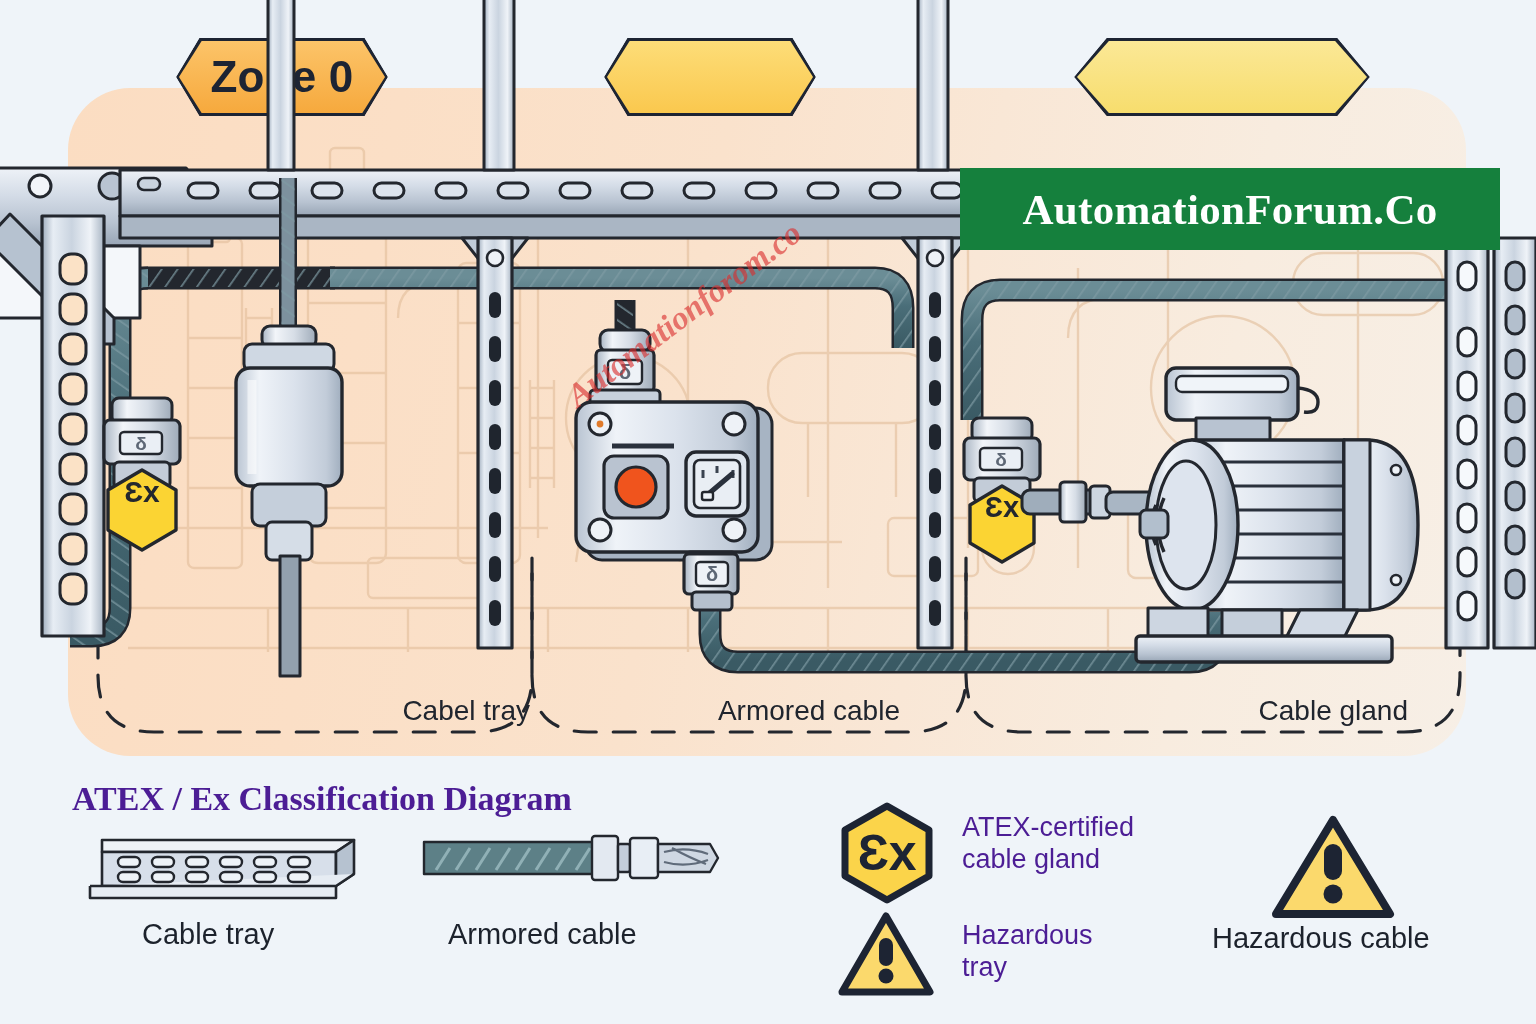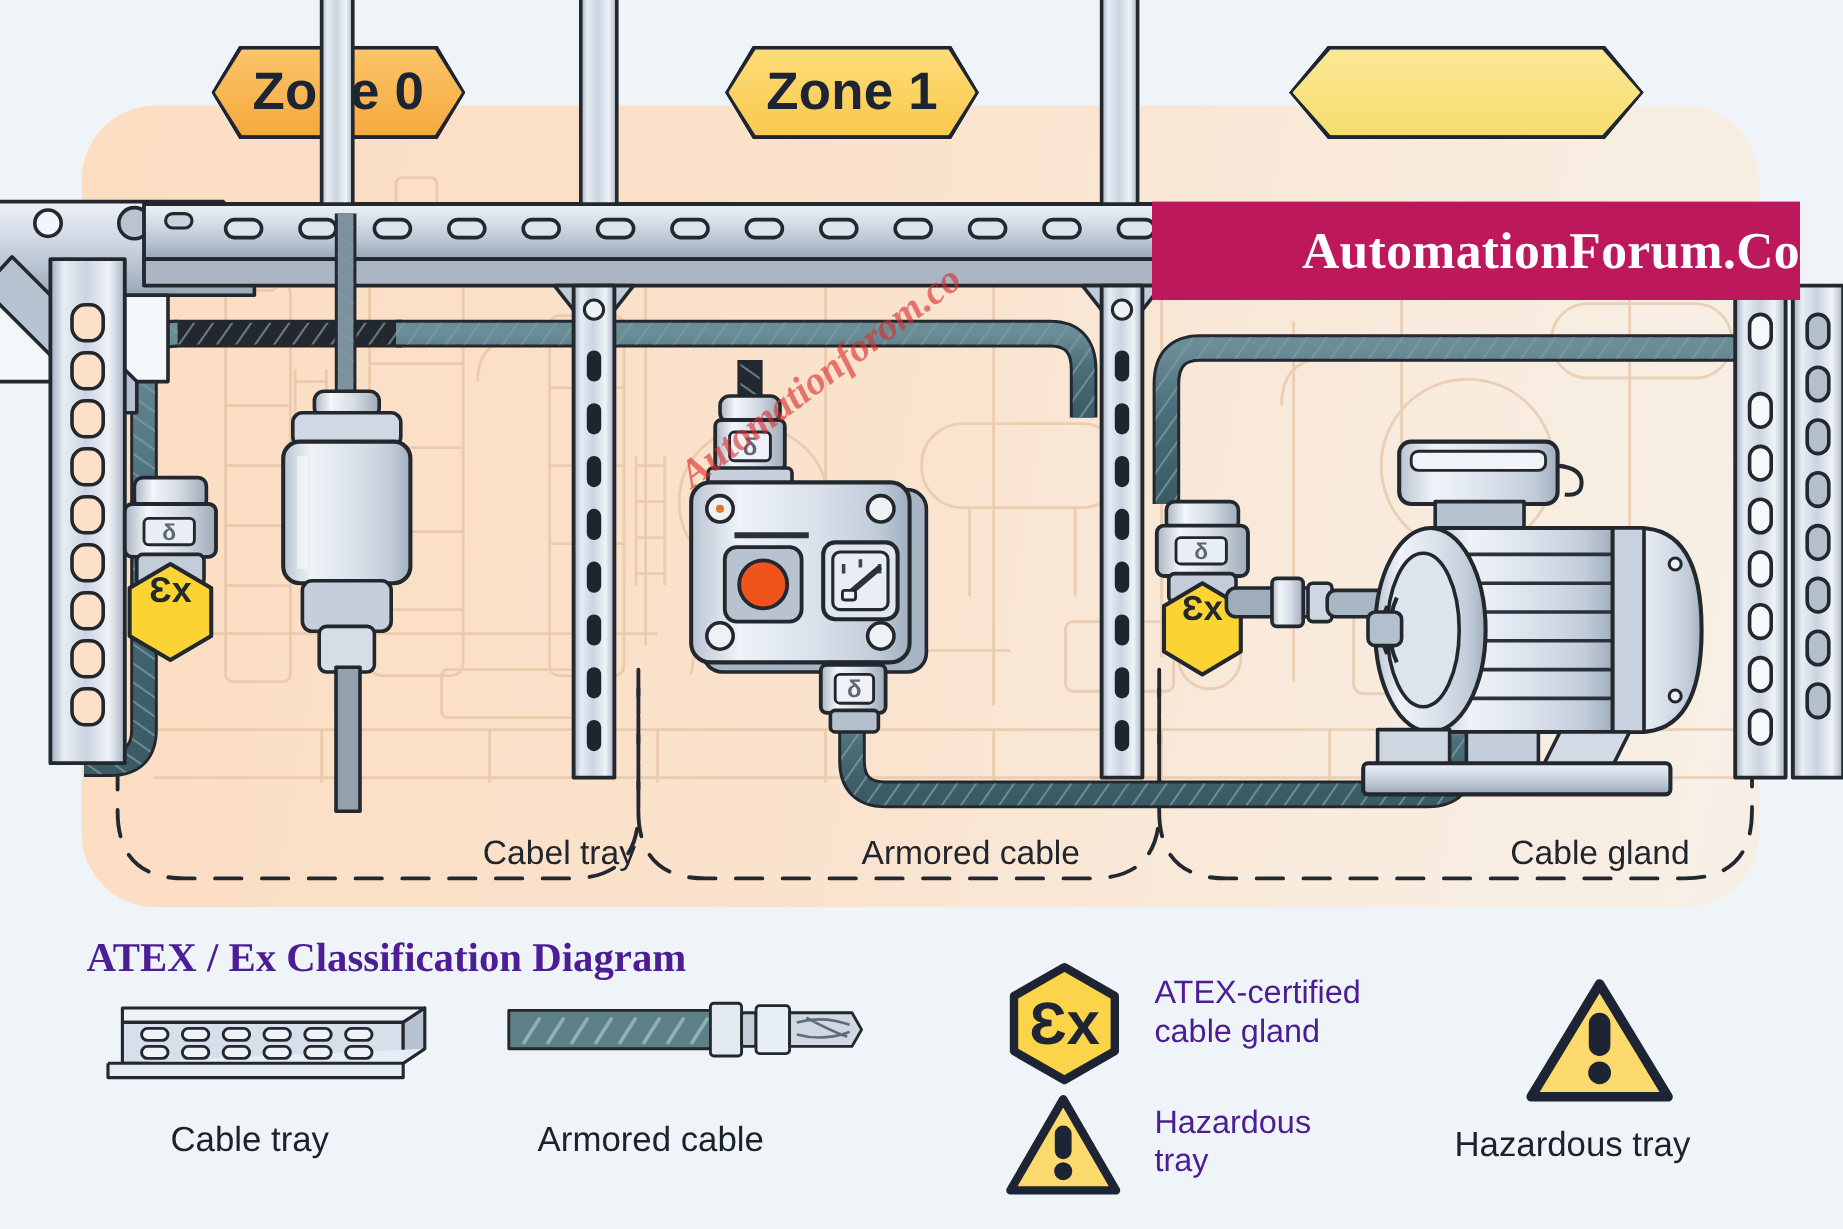--- a/index.html
+++ b/index.html
@@ -35,22 +35,22 @@
     clip-path: polygon(11% 0%, 89% 0%, 100% 50%, 89% 100%, 11% 100%, 0% 50%);
   }
   .zone-badge span { position: relative; z-index: 2; }
   .zb-outline { position: absolute; inset: 0; background: #1d2433;
     clip-path: polygon(11% 0%, 89% 0%, 100% 50%, 89% 100%, 11% 100%, 0% 50%); }
 
   
   .wm-banner {
     position: absolute; left: 960px; top: 168px;
     width: 540px; height: 82px;
-    background: #be185d;
-    display: flex; align-items: center; justify-content: flex-end;
+    background: #15803d;
+    display: flex; align-items: center; justify-content: center;
     z-index: 60;
   }
   .wm-banner span {
     font-family: "Liberation Serif", serif;
     font-size: 43px; font-weight: 700; color: #ffffff;
     letter-spacing: .3px; white-space: nowrap;
   }
 
   
   .wm-diag {
@@ -70,21 +70,21 @@
   }
 
   
   .legend-title {
     position: absolute; left: 72px; top: 780px;
     font-family: "Liberation Serif", serif;
     font-size: 34px; font-weight: 700; color: #4c1d95;
     white-space: nowrap;
   }
   .legend-cap {
-    position: absolute; font-size: 29px; color: #1c222c; white-space: nowrap; margin-top: 16px;
+    position: absolute; font-size: 29px; color: #1c222c; white-space: nowrap;
   }
   .legend-txt {
     position: absolute; font-size: 27px; color: #4c1d95;
     line-height: 1.18; font-weight: 400;
   }
 
   svg { display: block; overflow: visible; }
   .nodrag { pointer-events: none; }
 </style>
 </head>
@@ -451,21 +451,20 @@
 
   <div class="zone-badge" style="left:176px;">
     <div class="zb-outline"></div>
     <div class="inner" style="background:linear-gradient(180deg,#fcc469,#f6a93d);"></div>
     <span>Zone 0</span>
   </div>
 
   <div class="zone-badge" style="left:604px;">
     <div class="zb-outline"></div>
     <div class="inner" style="background:linear-gradient(180deg,#fddd78,#fac84e);"></div>
-    <span>Zone 1</span>
   </div>
 
   <div class="zone-badge" style="left:1074px;width:296px;">
     <div class="zb-outline"></div>
     <div class="inner" style="background:linear-gradient(180deg,#fbe896,#f7dd6d);"></div>
   </div>
 
   <div class="zone-sublabel" style="left:150px;width:380px;">Cabel tray</div>
   <div class="zone-sublabel" style="left:520px;width:380px;">Armored cable</div>
   <div class="zone-sublabel" style="left:1028px;width:380px;">Cable gland</div>
@@ -536,15 +535,15 @@
   <div class="legend-txt" style="left:962px;top:920px;">
     <div>Hazardous</div>
     <div>tray</div>
   </div>
 
   <svg class="nodrag" style="position:absolute;left:1270px;top:812px;" width="126" height="112">
     <path d="M63 8 L120 102 H6 Z" fill="#fbd96c" stroke="#1d2433" stroke-width="8" stroke-linejoin="round"></path>
     <rect x="54" y="32" width="18" height="36" rx="9" fill="#1d2433"></rect>
     <circle cx="63" cy="82" r="9.5" fill="#1d2433"></circle>
   </svg>
-  <div class="legend-cap" style="left:1212px;top:922px;">Hazardous tray</div>
+  <div class="legend-cap" style="left:1212px;top:922px;">Hazardous cable</div>
 
 </div>
 
 </body></html>

